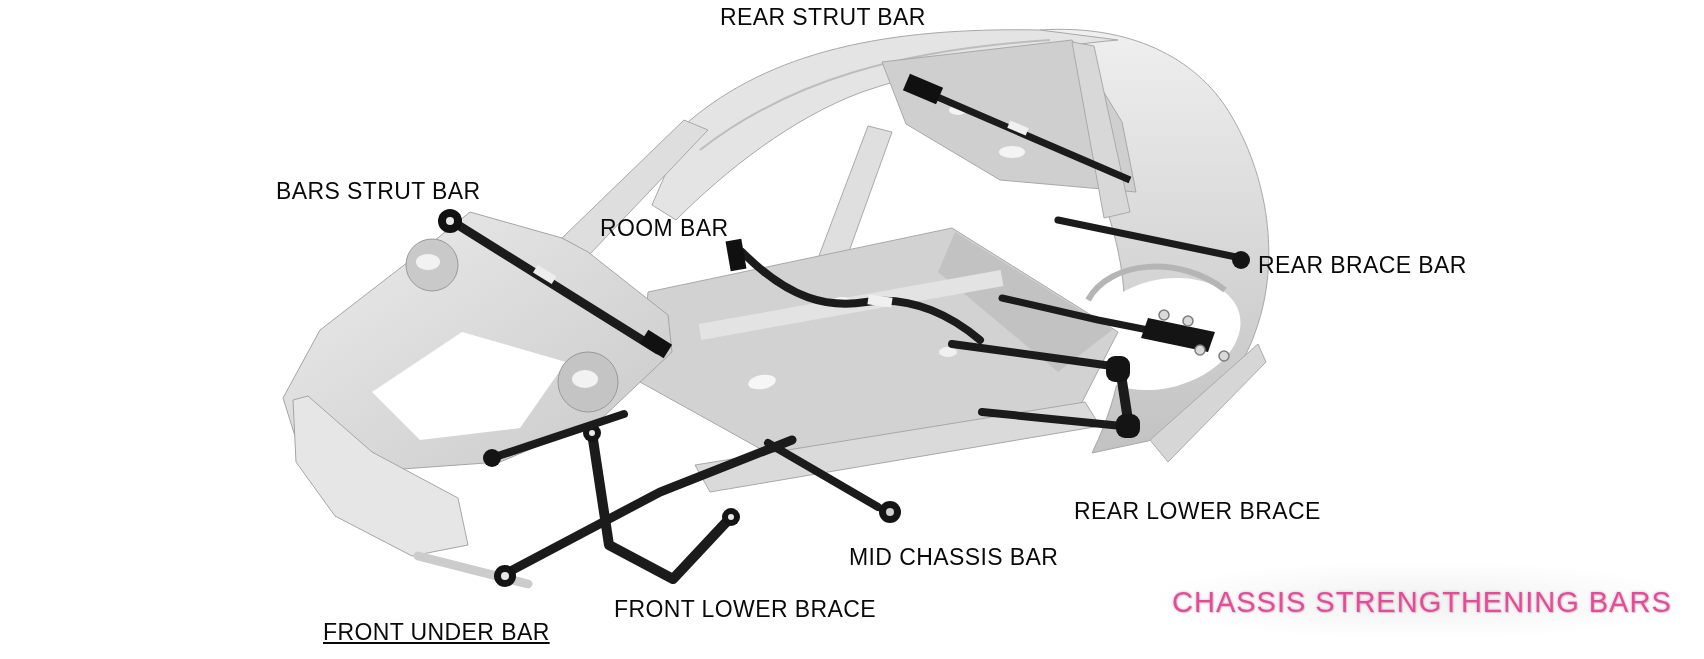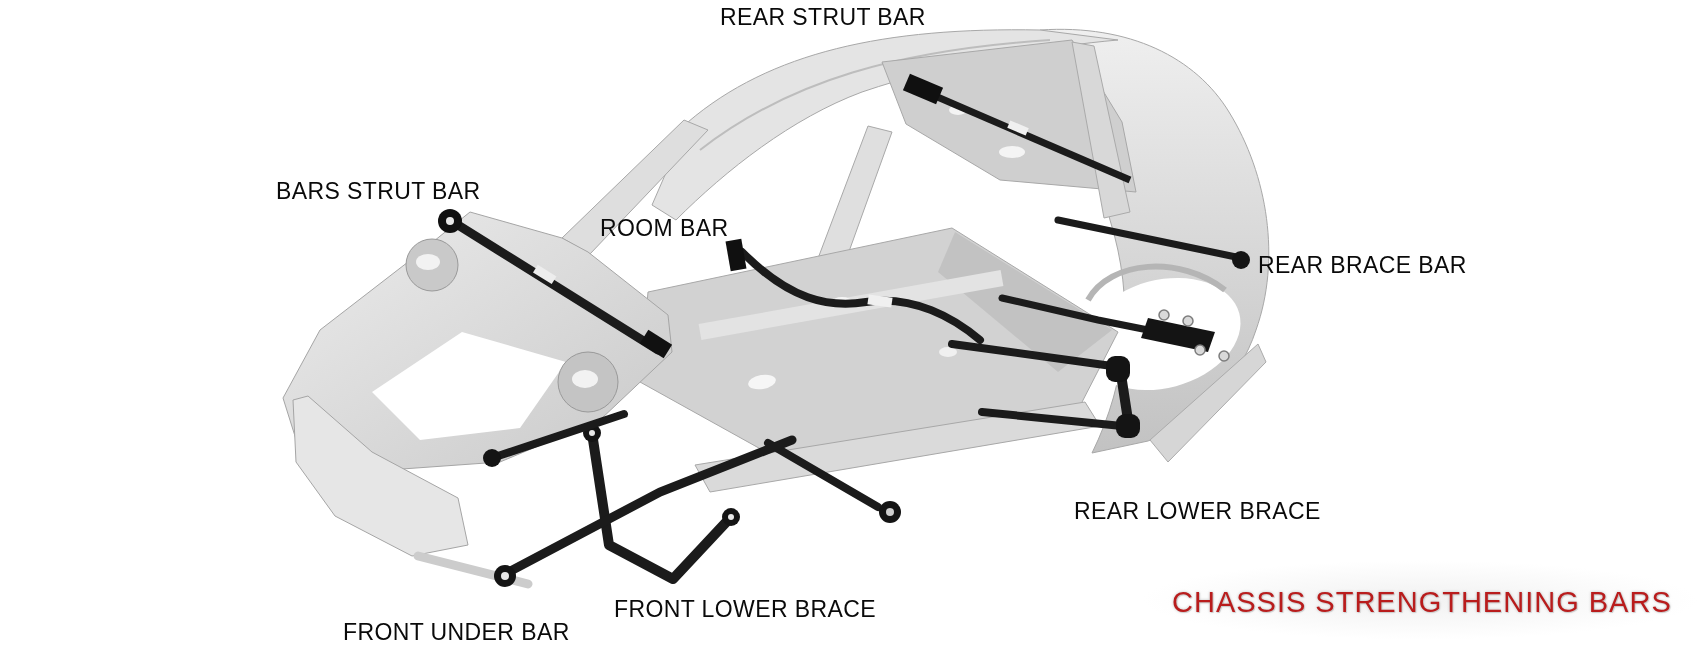--- a/index.html
+++ b/index.html
@@ -17,21 +17,21 @@
     letter-spacing:.4px;
     color:#0a0a0a;
     white-space:nowrap;
     user-select:none;
   }
   .watermark{
     position:absolute;
     left:1172px;top:586px;
     font-size:29px;
     letter-spacing:1px;
-    color:#b91c1c;
+    color:#ec4899;
     text-shadow:0 0 3px #bdbdbd, 1px 1px 0 #d6d6d6;
     white-space:nowrap;
   }
   .wm-band{
     position:absolute;
     left:1140px;top:560px;
     width:560px;height:80px;
     background:radial-gradient(ellipse at center, #f1f1f1 0%, rgba(255,255,255,0) 70%);
   }
 </style>
@@ -170,19 +170,20 @@
 
   <div class="part-label" style="left:276px;top:178px;">BARS STRUT BAR</div>
 
   <div class="part-label" style="left:600px;top:215px;">ROOM BAR</div>
 
   <div class="part-label" style="left:1258px;top:252px;">REAR BRACE BAR</div>
 
 
   <div class="part-label" style="left:1074px;top:458px;margin-top:40px;">REAR LOWER BRACE</div>
 
+  <div class="part-label" style="left:849px;top:544px;">MID CHASSIS BAR</div>
 
   <div class="part-label" style="left:614px;top:596px;">FRONT LOWER BRACE</div>
 
-  <div class="part-label" style="left:343px;top:619px;">FRONT UNDER BAR</div>
+  <div class="part-label" style="left:323px;top:619px;text-decoration:underline;">FRONT UNDER BAR</div>
 
   <div class="watermark">CHASSIS STRENGTHENING BARS</div>
 </div>
 
 </body></html>

